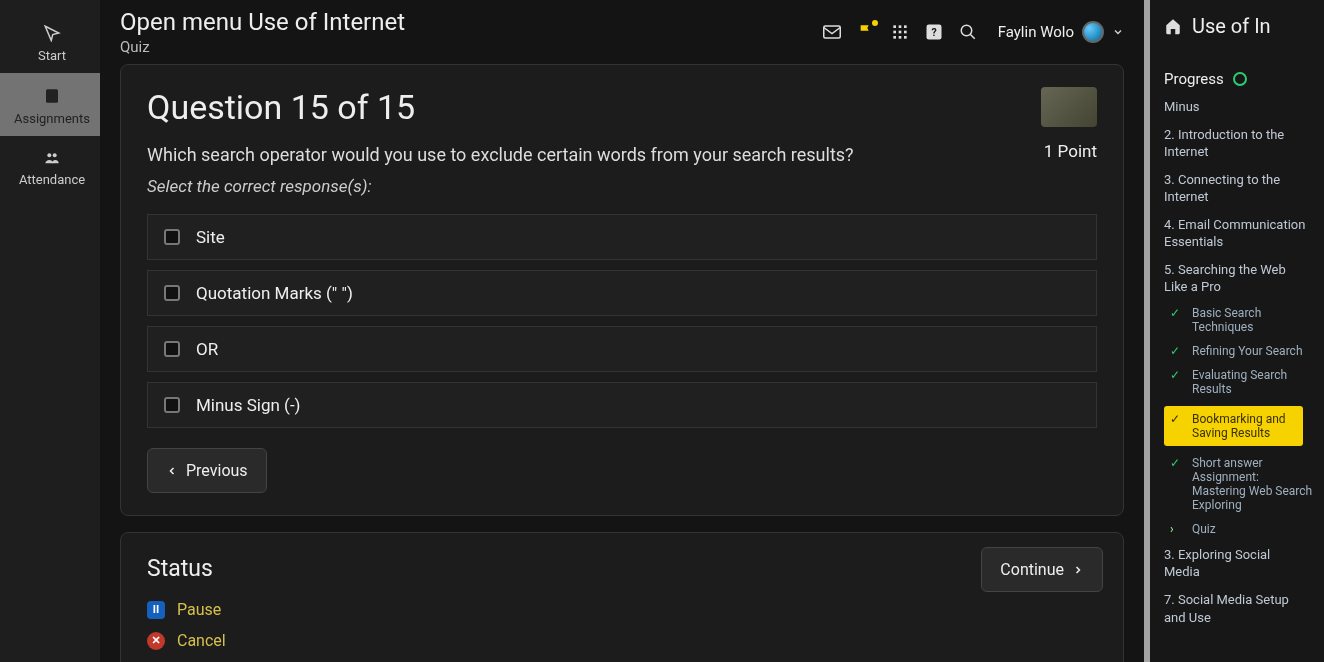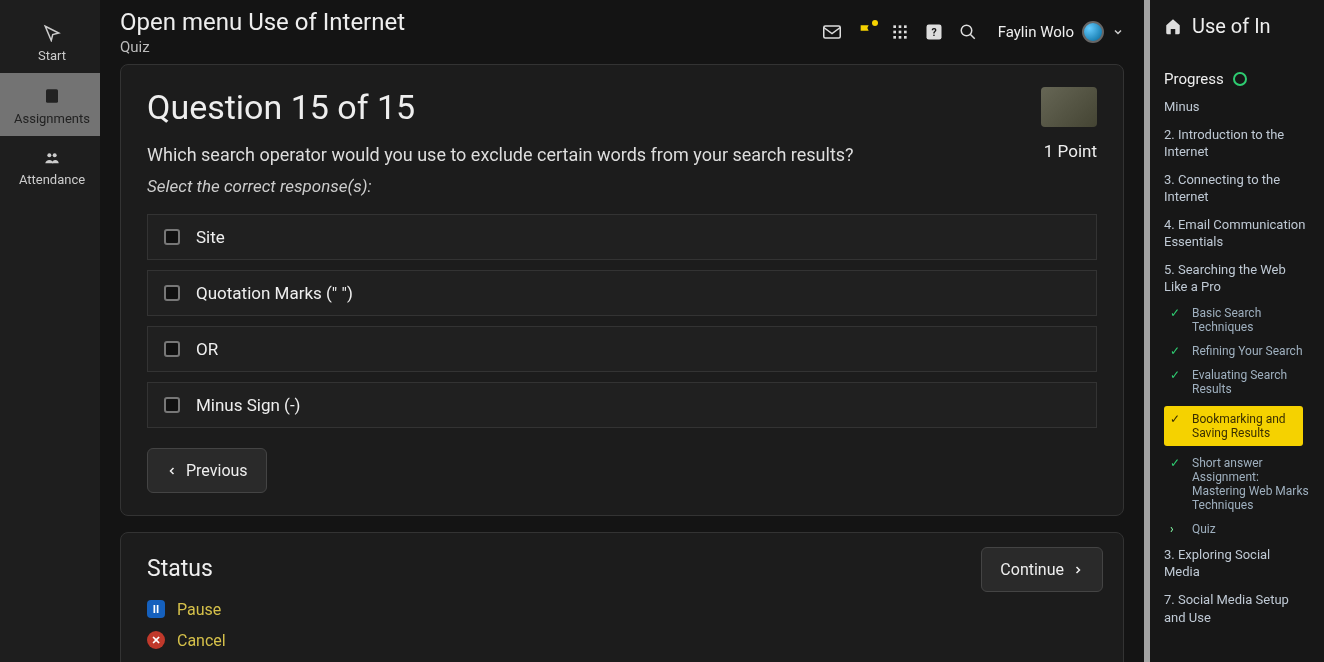--- a/index.html
+++ b/index.html
@@ -92,21 +92,21 @@
     color:#eee;
     font-size:16px;
     display:flex;
     align-items:center;
     gap:8px;
     cursor:pointer;
   }
   .spacer { flex:1; }
   .status-card .status-title { font-size:23px; color:#eee; margin-bottom:12px;}
   .status-card { position:relative; }
-  .status-item { display:flex; align-items:flex-start; gap:12px; font-size:16px; color:#d5c04a; padding:6px 0; cursor:pointer;}
+  .status-item { display:flex; align-items:center; gap:12px; font-size:16px; color:#d5c04a; padding:6px 0; cursor:pointer;}
   .status-item .s-icon { width:18px; height:18px; border-radius:4px; display:flex; align-items:center; justify-content:center; font-size:11px; font-weight:bold;}
   .right-panel {
     width: 180px;
     background:#171717;
     border-left:6px solid #a3a3a3;
     padding: 14px 11px 0 14px;
     flex-shrink:0;
     overflow:hidden;
     font-size:13px;
     color:#bbb;
@@ -303,21 +303,21 @@
     <div class="rp-sub done">
         <span class="tick">✓</span>
         <span>Evaluating Search Results</span>
       </div>
     <div class="rp-sub current">
         <span class="tick">✓</span>
         <span>Bookmarking and Saving Results</span>
       </div>
     <div class="rp-sub done">
         <span class="tick">✓</span>
-        <span>Short answer Assignment: Mastering Web Marks Techniques</span>
+        <span>Short answer Assignment: Mastering Web Search Exploring</span>
       </div>
     <div class="rp-sub">
         <span class="tick chev">›</span>
         <span>Quiz</span>
       </div>
 
     <div class="rp-item">3. Exploring Social Media</div>
     <div class="rp-item">7. Social Media Setup and Use</div>
   </div>
 </div>

